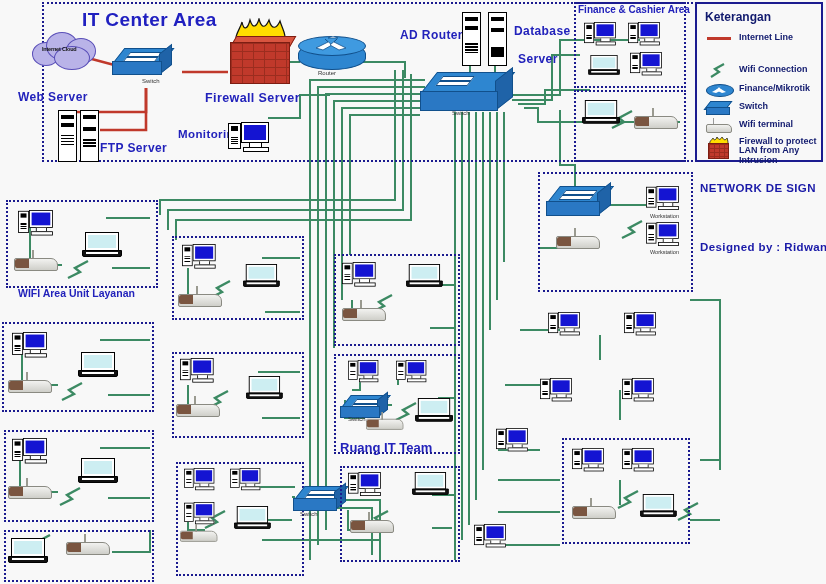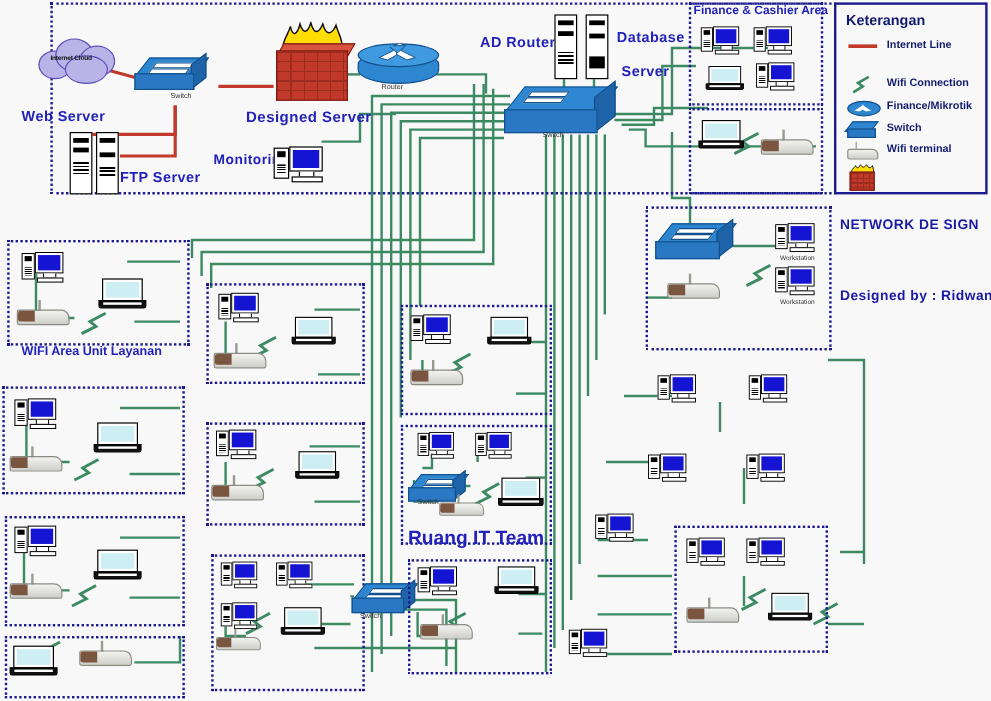--- a/index.html
+++ b/index.html
@@ -295,20 +295,21 @@
       <path d="M368 528 l12 -6 -5 -4 13 -7"></path>
       <path d="M622 238 l12 -6 -5 -4 13 -7"></path>
       <path d="M618 508 l12 -6 -5 -4 13 -7"></path>
       <path d="M678 520 l12 -6 -5 -4 13 -7"></path>
       <path d="M612 128 l12 -6 -5 -4 13 -7"></path>
     </g>
   </svg>
 
   <div class="zone" style="left:42px;top:2px;width:655px;height:160px;"></div>
 
+  <div class="lbl" style="left:82px;top:9px;font-size:19px;color:#2020c0;">IT Center Area</div>
 
   <div class="dev cloud" style="left:30px;top:28px;">
     <div class="c" style="left:2px;top:14px;width:26px;height:22px;"></div>
     <div class="c" style="left:16px;top:4px;width:30px;height:26px;"></div>
     <div class="c" style="left:36px;top:10px;width:28px;height:24px;"></div>
     <div class="c" style="left:24px;top:18px;width:34px;height:22px;"></div>
     <div class="t">Internet Cloud</div>
   </div>
 
   <div class="dev sw" style="left:112px;top:48px;">
@@ -333,21 +334,21 @@
   <div class="lbl" style="left:100px;top:141px;font-size:12px;">FTP Server</div>
 
   <div class="dev fw" style="left:224px;top:18px;">
     <svg width="70" height="28" style="position:absolute;left:4px;top:0;">
       <path d="M8 28 C6 16 12 12 14 4 C16 14 20 10 22 2 C25 12 29 8 31 1
                C34 12 38 9 41 2 C44 13 49 10 52 3 C55 13 58 14 57 28 Z" fill="#ffdd00" stroke="#111" stroke-width="1.2"></path>
     </svg>
     <div class="topf"></div>
     <div class="brick"></div>
   </div>
-  <div class="lbl" style="left:205px;top:91px;font-size:12.5px;">Designed Server</div>
+  <div class="lbl" style="left:205px;top:91px;font-size:12.5px;">Firewall Server</div>
 
   <div class="dev rt" style="left:298px;top:36px;">
     <div class="cyl"></div>
     <div class="top"></div>
     <svg width="66" height="18" style="position:absolute;left:0;top:0;">
       <path d="M18 12 L30 6 L27 3 L34 9 L25 14 Z" fill="#fff" stroke="#11508c" stroke-width=".8"></path>
       <path d="M48 12 L36 6 L39 3 L32 9 L41 14 Z" fill="#fff" stroke="#11508c" stroke-width=".8"></path>
       <path d="M30 2 L40 2 L35 0 Z" fill="#fff" stroke="#11508c" stroke-width=".8"></path>
     </svg>
   </div>
@@ -666,21 +667,21 @@
   <div class="dev lap" style="left:415px;top:398px;transform:scale(.95);transform-origin:top left;">
     <div class="lid">
         <i></i>
       </div>
       <div class="kb"></div>
   </div>
   <div class="dev ap" style="left:366px;top:412px;transform:scale(.85);transform-origin:top left;">
     <div class="ant"></div>
       <div class="body"></div>
   </div>
-  <div class="zone-lbl" style="left:340px;top:440px;font-size:16px;text-align:center;">Ruang IT Team</div>
+  <div class="zone-lbl" style="left:340px;top:440px;font-size:13px;text-align:center;">Ruang IT Team</div>
 
   <div class="zone" style="left:340px;top:466px;width:120px;height:96px;"></div>
   <div class="dev pc" style="left:348px;top:472px;transform:scale(.8);transform-origin:top left;">
     <div class="tower"></div>
       <div class="mon">
         <i></i>
       </div>
       <div class="base"></div>
       <div class="foot"></div>
   </div>
@@ -819,16 +820,20 @@
       <span class="txt">Wifi terminal</span>
     </div>
 
     <div class="lg-row" style="top:133px;align-items:flex-start;">
       <span class="lg-ico" style="height:22px;">
         <svg width="22" height="7" style="position:absolute;left:3px;top:0;">
           <path d="M2 7 C1 4 4 3 5 1 C6 4 8 3 9 0 C11 4 13 2 14 0 C16 4 18 3 19 1 C20 4 20 5 20 7 Z" fill="#ffdd00" stroke="#111" stroke-width=".8"></path>
         </svg>
         <span style="position:absolute;left:3px;top:6px;width:19px;height:14px;background:repeating-linear-gradient(to bottom,#9b2d1f 0 1px,transparent 1px 4px),repeating-linear-gradient(to right,#9b2d1f 0 1px,transparent 1px 5px),#c0392b;border:1px solid #7d1d12;"></span>
       </span>
+      <span style="display:inline-block;margin-left:4px;">
+        <span class="txt" style="display:block;margin-left:0;">Firewall to protect</span>
+        <span class="txt" style="display:block;margin-left:0;">LAN from Any Intrusion</span>
+      </span>
     </div>
   </div>
 
 </div>
 
 </body></html>

